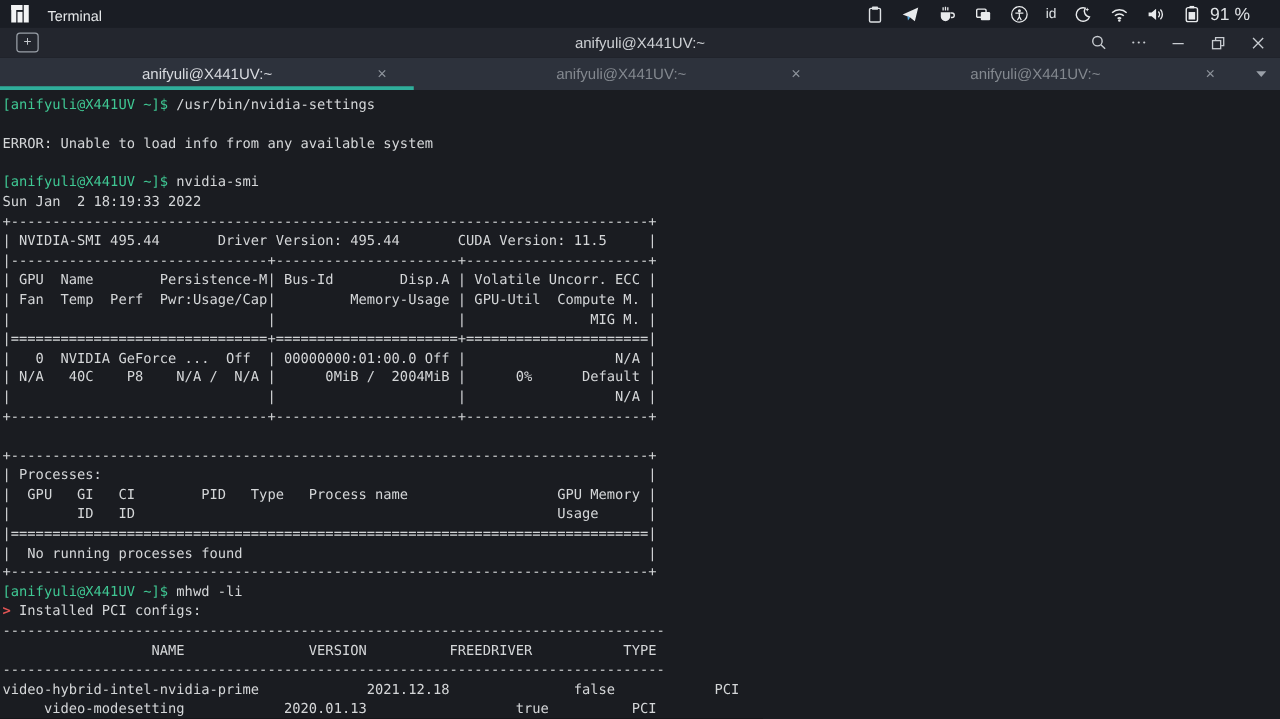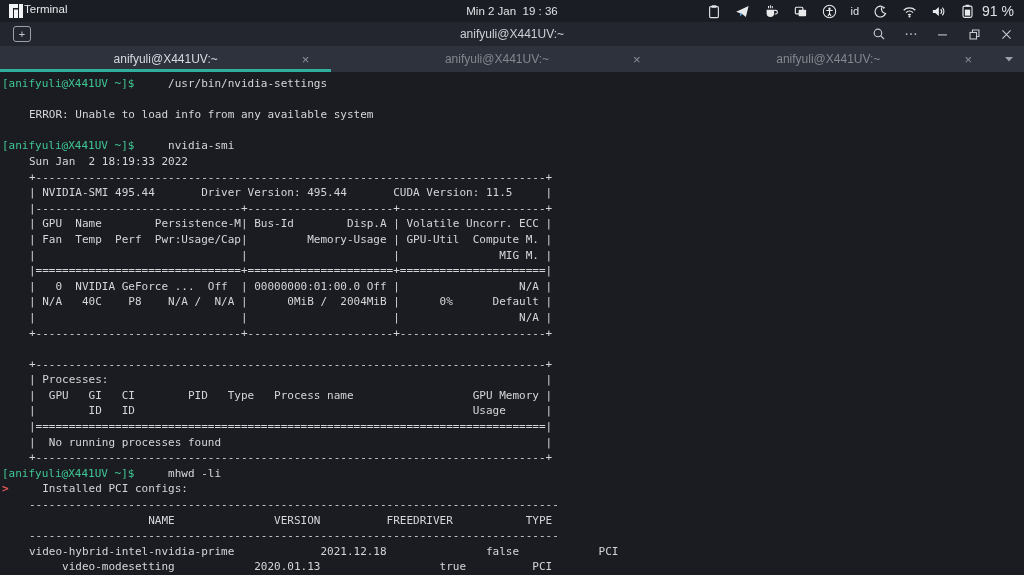--- a/index.html
+++ b/index.html
@@ -3,24 +3,24 @@
 <meta charset="utf-8">
 <style>
   * { margin:0; padding:0; box-sizing:border-box; }
   html,body { width:1024px; height:575px; overflow:hidden; background:#101114; }
   .screen { width:1024px; height:575px; display:flex; flex-direction:column;
             font-family:"Liberation Sans", sans-serif; }
 
   
   .panel { height:22px; background:#1a1d24; display:flex; align-items:center;
            color:#e7e9eb; font-size:11.5px; position:relative; flex:0 0 auto; }
-  .panel-left { display:flex; align-items:flex-start; padding-left:7px; }
+  .panel-left { display:flex; align-items:flex-end; gap:14px; padding-left:7px; }
   .logo-btn { width:17px; height:17px; display:flex; align-items:center; justify-content:center; cursor:pointer; }
   .panel-clock { position:absolute; left:0; right:0; text-align:center; white-space:pre; color:#dfe2e5; }
-  .panel-tray { margin-left:auto; display:flex; align-items:center; gap:13px; padding-right:10px; z-index:2; }
+  .panel-tray { margin-left:auto; display:flex; align-items:center; gap:13px; padding-right:24px; z-index:2; }
   .tray-ic { width:16px; height:16px; display:flex; align-items:center; justify-content:center; }
   .id-badge { font-size:11px; color:#dfe2e5; }
   .battery-label { font-size:14px; color:#dfe2e5; margin-left:-6px; white-space:pre; }
 
   
   .titlebar { height:24px; background:#23262e; display:flex; align-items:center; position:relative; flex:0 0 auto; }
   .newtab-btn { margin-left:13px; width:18px; height:16px; border:1px solid #9aa0a8; border-radius:3px;
                 display:flex; align-items:center; justify-content:center; color:#c5c9ce; font-size:11px; line-height:1; }
   .win-title { position:absolute; left:0; right:0; text-align:center; color:#cdd0d4; font-size:12px; pointer-events:none; }
   .win-controls { margin-left:auto; display:flex; align-items:center; gap:17px; padding-right:10px; z-index:2; }
@@ -34,21 +34,21 @@
                     color:#8d939b; font-size:13px; line-height:1; cursor:pointer; }
   .tab.active { color:#d8dbe0; box-shadow: inset 0 -3px 0 0 #2fae9b; }
   .tab-chevron { flex:0 0 30px; display:flex; align-items:center; justify-content:center; }
 
   
   .terminal { flex:1 1 auto; background:#1a1c21; overflow:hidden;
               padding:4px 0 0 2px;
               font-family:"DejaVu Sans Mono", monospace;
               font-size:11px; line-height:15.6px; white-space:pre; }
   .tline { height:15.6px; }
-  .seg-fg    { color:#d4d6d8;padding-left:27px; }
+  .seg-fg    { color:#d4d6d8; }
   .seg-green { color:#3fc793; font-weight:normal; }
   .seg-red   { color:#e25454; font-weight:bold; }
 
   svg { display:block; }
 </style>
 </head>
 <body>
 
 <div class="screen">
 
@@ -58,21 +58,20 @@
         <svg width="16" height="16" viewBox="0 0 16 16">
           <rect x="1" y="1" width="4" height="14" fill="#f2f3f4"></rect>
           <rect x="1" y="1" width="9" height="4" fill="#f2f3f4"></rect>
           <rect x="6" y="6.5" width="4" height="8.5" fill="#f2f3f4"></rect>
           <rect x="11" y="1" width="4" height="14" fill="#f2f3f4"></rect>
         </svg>
       </div>
       <span>Terminal</span>
     </div>
 
-    <div class="panel-clock">Min 2 Jan  19 : 36</div>
 
     <div class="panel-tray">
       <div class="tray-ic">
         <svg width="14" height="15" viewBox="0 0 16 16">
           <rect x="3" y="2.5" width="10" height="12.5" rx="1.2" fill="none" stroke="#dfe2e5" stroke-width="1.3"></rect>
           <rect x="5.3" y="0.8" width="5.4" height="3" rx="0.6" fill="#dfe2e5"></rect>
         </svg>
       </div>
       <div class="tray-ic">
         <svg width="15" height="15" viewBox="0 0 16 16">

